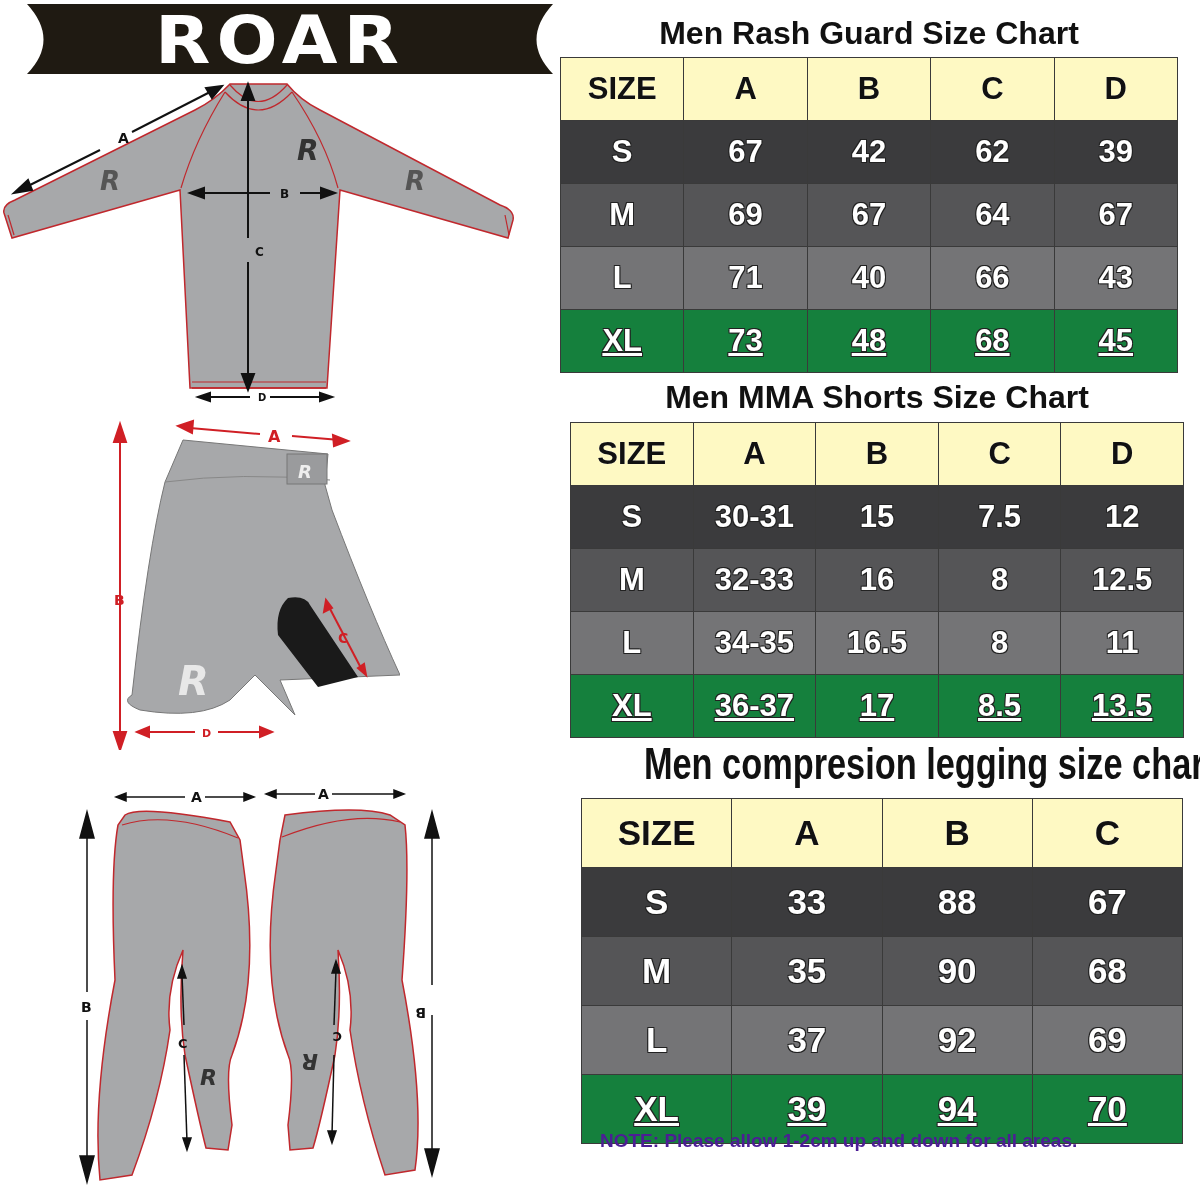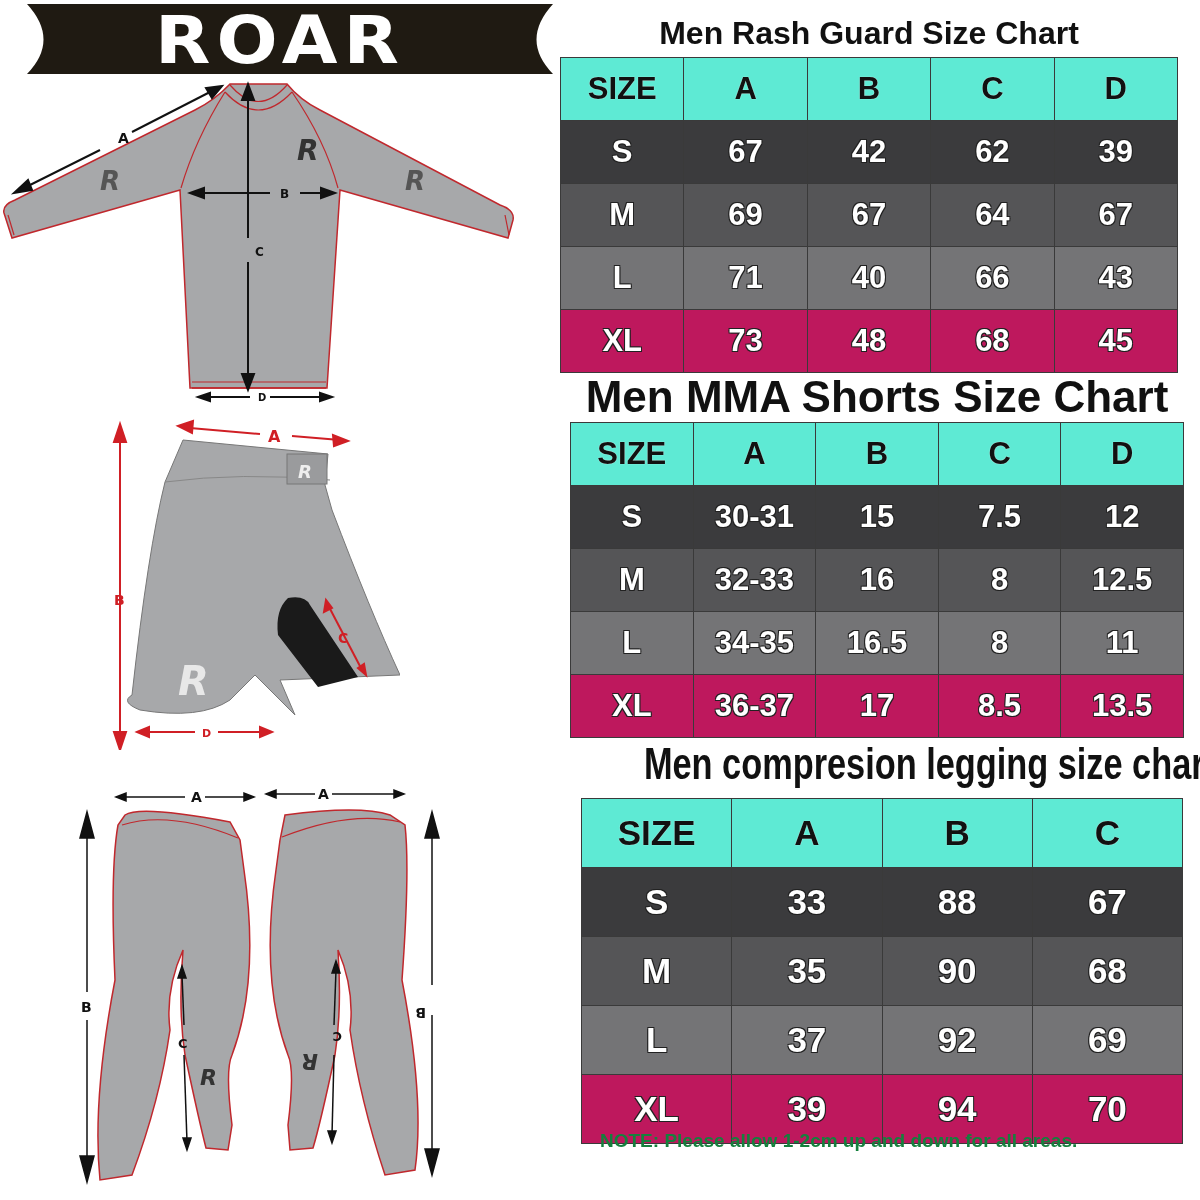--- a/index.html
+++ b/index.html
@@ -6,33 +6,33 @@
   body { width: 1200px; height: 1200px; position: relative; overflow: hidden; font-family: "Liberation Sans", sans-serif; }
   .abs { position: absolute; }
 
   
   .logo-banner { left: 15px; top: 0; width: 550px; height: 77px; }
   .logo-text { position: absolute; left: 90px; top: 4px; width: 350px; text-align: center; font-family: "DejaVu Sans", sans-serif; font-weight: bold; font-size: 72px; letter-spacing: 6px; color: #fff; line-height: 72px; transform: scaleY(0.92); }
 
   
   .chart-title { position: absolute; font-family: "Liberation Sans", sans-serif; font-weight: bold; color: #111; white-space: nowrap; text-align: center; }
   .title1 { left: 560px; top: 10px; width: 618px; font-size: 32px; line-height: 46px; }
-  .title2 { left: 570px; top: 376px; width: 614px; font-size: 44px; line-height: 42px; }
+  .title2 { left: 570px; top: 376px; width: 614px; font-size: 32px; line-height: 42px; }
   .title3 { left: 581px; top: 738px; width: 572px; font-size: 44px; line-height: 52px; transform: scaleX(0.78); transform-origin: center; font-family: "Liberation Sans Narrow", "Liberation Sans", sans-serif; }
-  .note { left: 600px; top: 1130px; width: 600px; font-size: 19px; font-weight: bold; color: #15803d; white-space: nowrap; }
+  .note { left: 600px; top: 1130px; width: 600px; font-size: 19px; font-weight: bold; color: #4c1d95; white-space: nowrap; }
 
   
   table.size-table { position: absolute; border-collapse: collapse; table-layout: fixed; }
   table.size-table td, table.size-table th { text-align: center; vertical-align: middle; border: 1px solid #3a3a3a; padding: 0; font-weight: bold; }
-  table.size-table th { background: #5eead4; color: #111; text-shadow: 0 0 1px #fff; }
+  table.size-table th { background: #fef9c3; color: #111; text-shadow: 0 0 1px #fff; }
   table.size-table td { color: #fff; text-shadow: -1px -1px 0 #222, 1px -1px 0 #222, -1px 1px 0 #222, 1px 1px 0 #222; }
   tr.r0 td { background: #3b3b3d; }
   tr.r1 td { background: #555557; }
   tr.r2 td { background: #747476; }
-  tr.r3 td { background: #be185d; }
+  tr.r3 td { background: #15803d; text-decoration: underline; }
 
   #t1 { left: 560px; top: 57px; width: 618px; height: 313px; font-size: 31px; }
   #t1 th, #t1 td { height: 62px; }
   #t2 { left: 570px; top: 422px; width: 614px; height: 311px; font-size: 31px; }
   #t2 th, #t2 td { height: 62px; }
   #t3 { left: 581px; top: 798px; width: 602px; height: 341px; font-size: 35px; }
   #t3 th, #t3 td { height: 68px; }
 
   .diagram { position: absolute; }
 </style>

